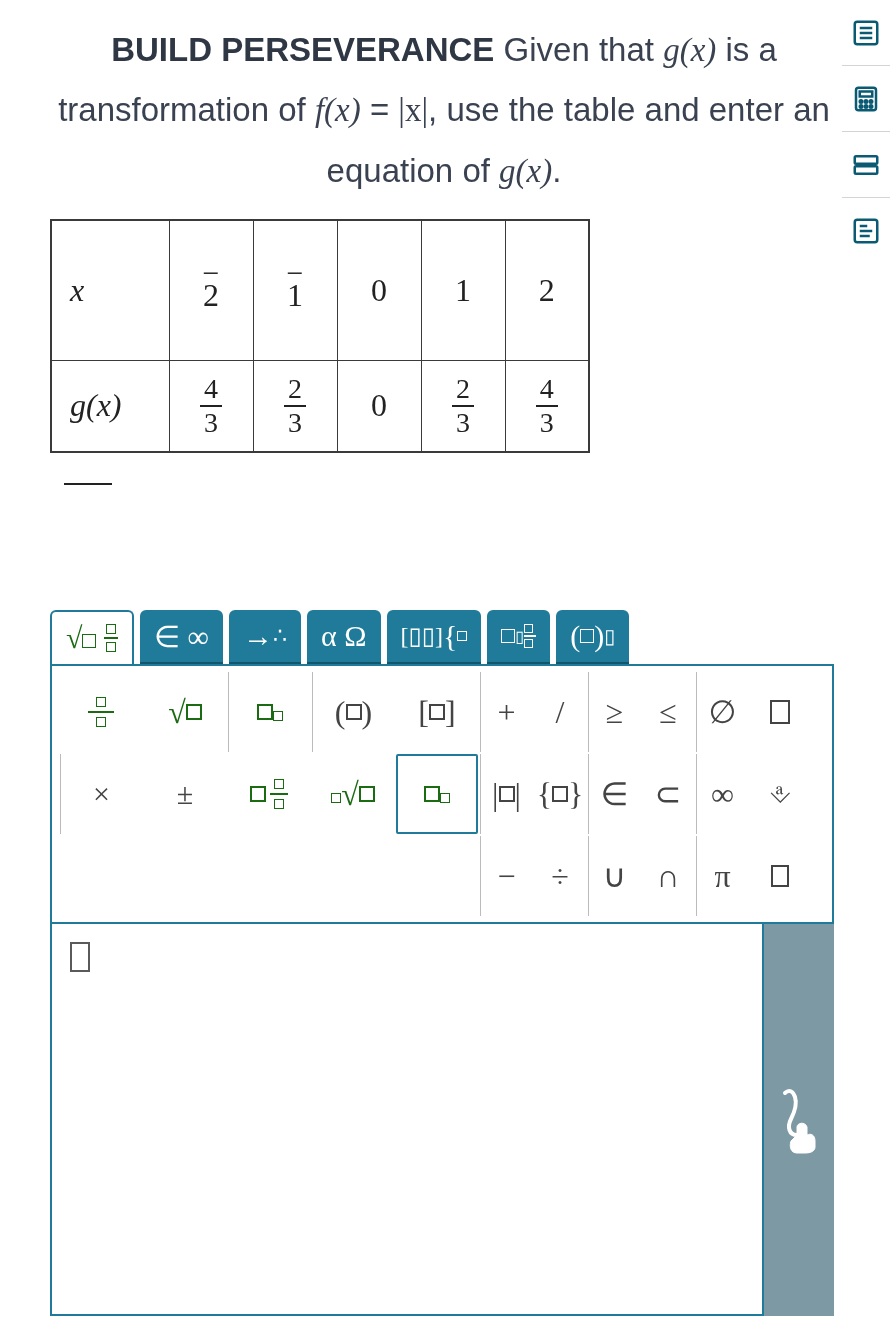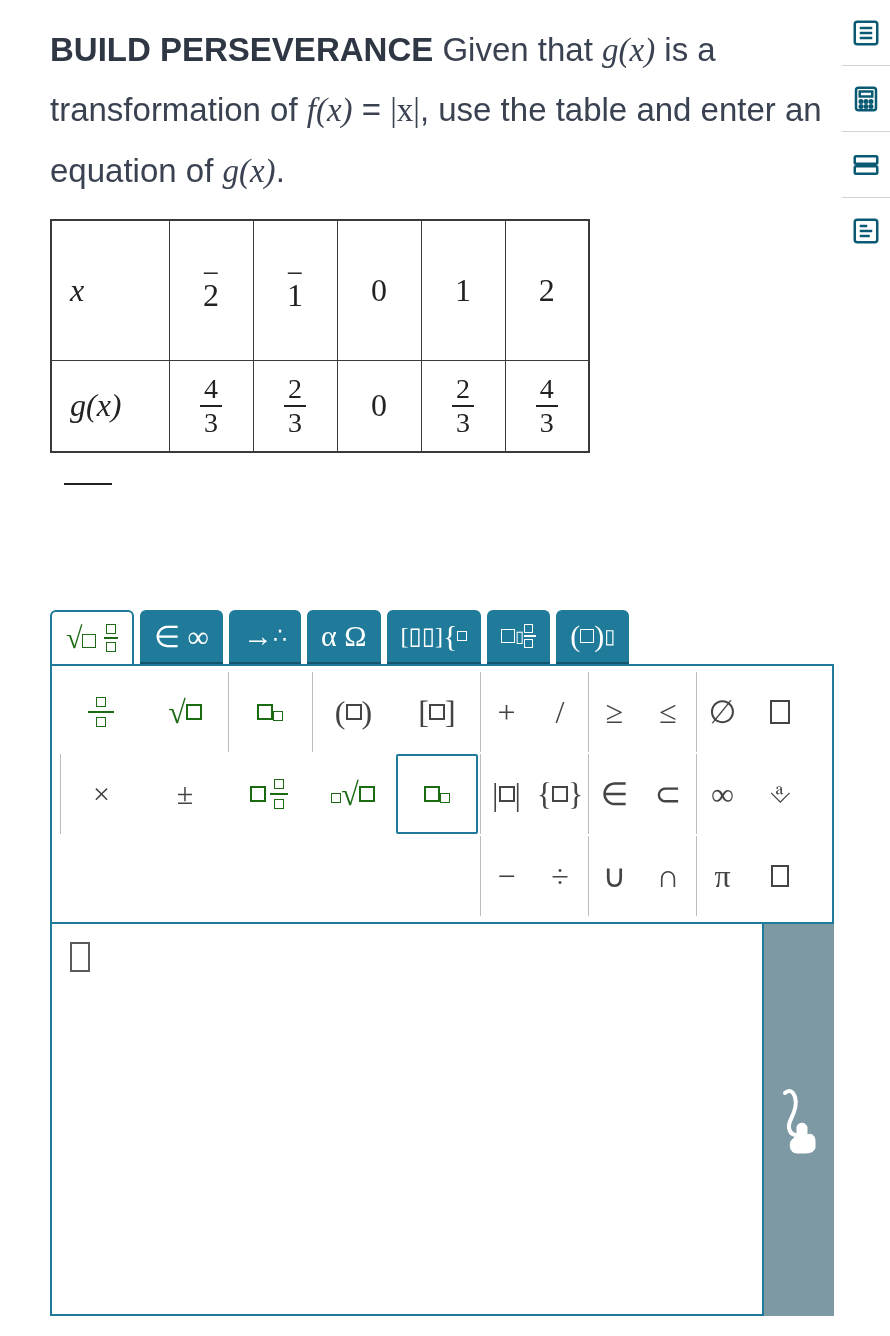--- a/index.html
+++ b/index.html
@@ -15,20 +15,21 @@
   }
   .content {
     width: 838px;
     padding: 20px 0 0 50px;
   }
   .problem {
     font-size: 33px;
     line-height: 1.8;
     color: #3a4251;
     margin-bottom: 18px;
+    text-align: center;
   }
   .problem b { font-weight: 800; color:#2f3744; }
   .problem i.math { font-family: Georgia, "Times New Roman", serif; font-style: italic; }
   .problem .abs { font-family: Georgia, "Times New Roman", serif; font-style: normal; }
 
   table.data {
     border-collapse: collapse;
     border: 2px solid #3a3a3a;
     font-family: "Times New Roman", Georgia, serif;
     color:#222;

